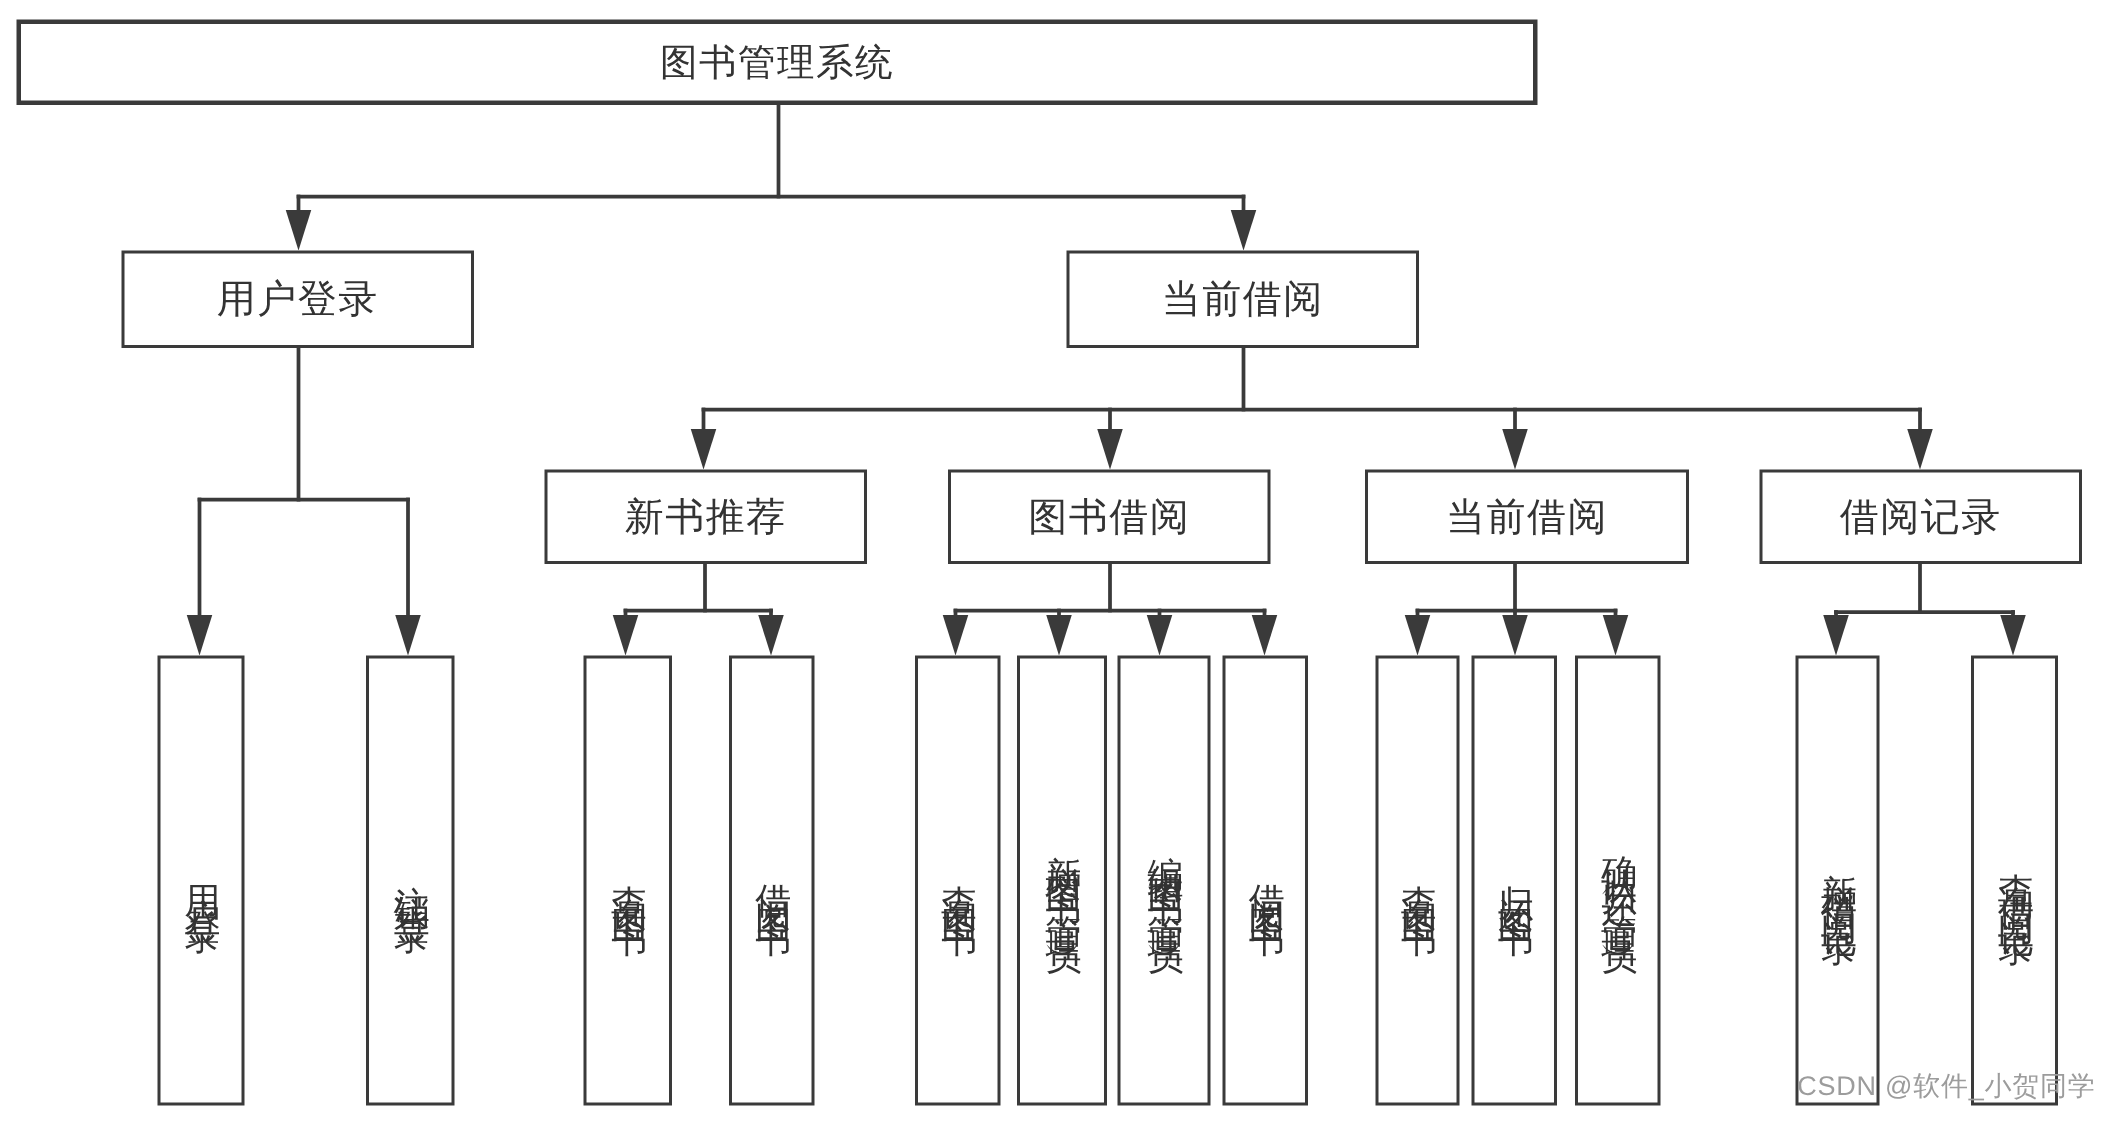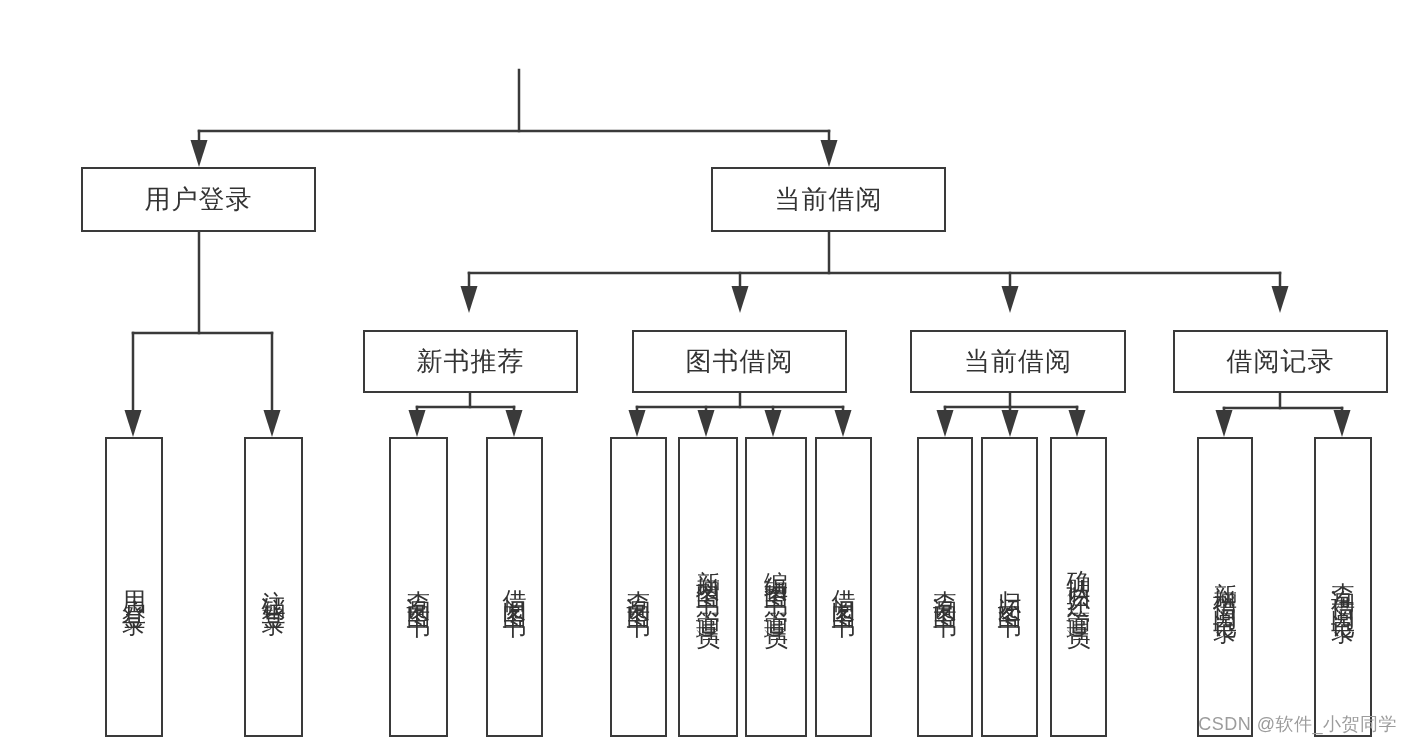--- a/index.html
+++ b/index.html
@@ -18,21 +18,21 @@
     box-sizing:border-box;
     display:flex;align-items:center;justify-content:center;
     color:#333333;
   }
   .node.h{font-size:26px;letter-spacing:1px;}
   .node.root{
     left:11px;top:13px;width:1014px;height:57px;
     border-width:3px;font-size:25px;letter-spacing:1px;
   }
   .lvl1{top:167px;height:65px;width:235px;}
-  .lvl2{top:313px;height:63px;width:215px;margin-top:17px;}
+  .lvl2{top:313px;height:63px;width:215px;}
   .leaf{
     top:437px;height:300px;
     writing-mode:vertical-rl;
     text-orientation:mixed;
     font-size:24px;
     letter-spacing:8px;
     line-height:1;
   }
   .watermark{
     position:absolute;
@@ -103,20 +103,21 @@
       <polygon points="764.5,410 781.5,410 773,437"></polygon>
       <polygon points="834.5,410 851.5,410 843,437"></polygon>
       <polygon points="936.5,410 953.5,410 945,437"></polygon>
       <polygon points="1001.5,410 1018.5,410 1010,437"></polygon>
       <polygon points="1068.5,410 1085.5,410 1077,437"></polygon>
       <polygon points="1215.5,410 1232.5,410 1224,437"></polygon>
       <polygon points="1333.5,410 1350.5,410 1342,437"></polygon>
     </g>
   </svg>
 
+  <div class="node root">图书管理系统</div>
 
   <div class="node h lvl1" style="left:81px;">用户登录</div>
   <div class="node h lvl1" style="left:711px;">当前借阅</div>
 
   <div class="node h lvl2" style="left:363px;">新书推荐</div>
   <div class="node h lvl2" style="left:632px;">图书借阅</div>
   <div class="node h lvl2" style="left:910px;width:216px;">当前借阅</div>
   <div class="node h lvl2" style="left:1173px;">借阅记录</div>
 
   <div class="node leaf" style="left:105px;width:58px;">用户登录</div>

